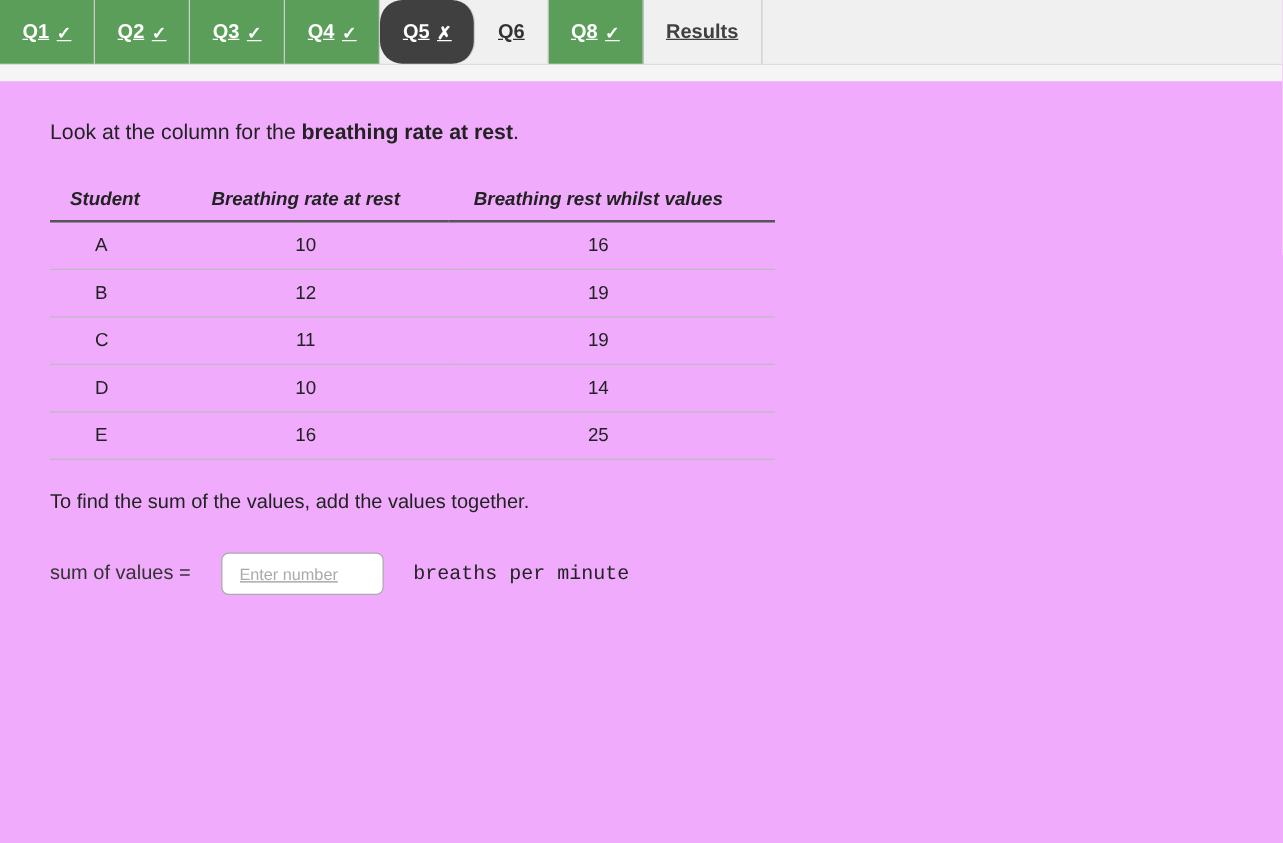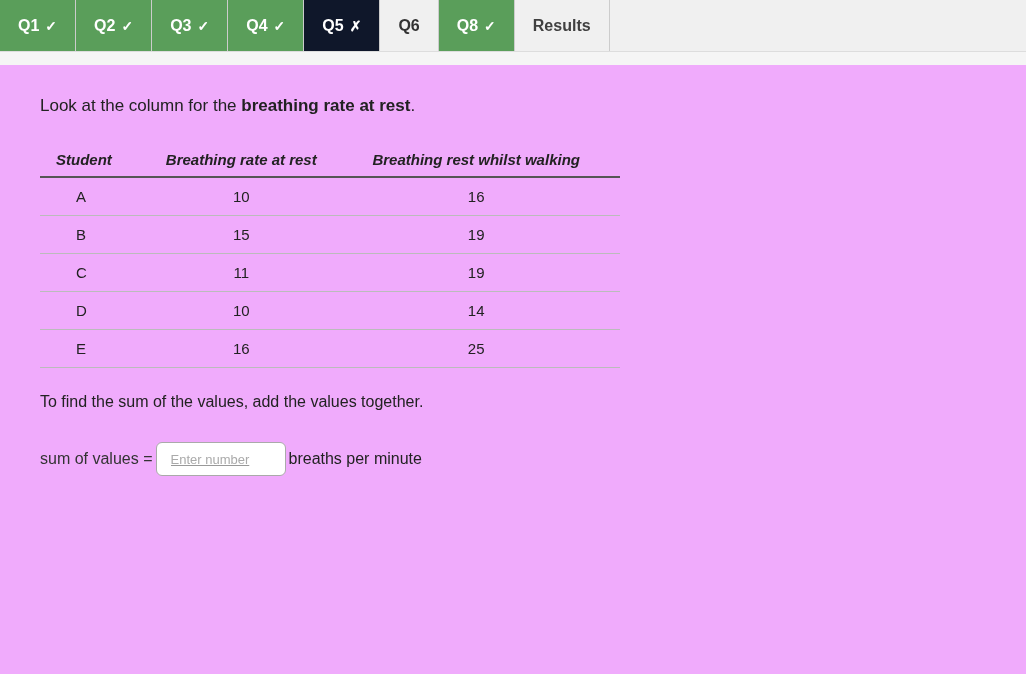--- a/index.html
+++ b/index.html
@@ -27,30 +27,32 @@
       align-items: center;
       justify-content: center;
       padding: 0 18px;
       height: 100%;
       font-size: 16px;
       font-weight: 600;
       cursor: pointer;
       border-right: 1px solid #ccc;
       gap: 6px;
       color: #333;
+      text-decoration: underline;
     }
 
     .nav-item.answered {
       background: #5a9e5a;
       color: white;
     }
 
     .nav-item.active-wrong {
-      background: #0f172a;
+      background: #404040;
       color: white;
+      border-radius: 18px;
     }
 
     .nav-item.plain {
       background: transparent;
       color: #333;
       font-weight: 600;
     }
 
     .nav-item.results {
       background: transparent;
@@ -120,21 +122,21 @@
       font-size: 16px;
       color: #222;
       margin-bottom: 28px;
       line-height: 1.5;
     }
 
     
     .answer-row {
       display: flex;
       align-items: center;
-      gap: 3px;
+      gap: 24px;
       font-size: 16px;
       color: #222;
     }
 
     .answer-label {
       font-size: 16px;
       color: #333;
     }
 
     .answer-input {
@@ -150,20 +152,21 @@
     }
 
     .answer-input::placeholder {
       color: #aaa;
       font-size: 13px;
     }
 
     .unit-text {
       font-size: 16px;
       color: #222;
+      font-family: Liberation Mono, monospace;
     }
   </style>
 </head>
 <body>
 
 <nav class="nav-bar">
   <div class="nav-item answered">
     <span>Q1</span>
     <span class="checkmark">✓</span>
   </div>
@@ -199,32 +202,32 @@
 
   <p class="question-text">
     <span>Look at the column for the </span><strong>breathing rate at rest</strong><span>.</span>
   </p>
 
   <table class="data-table">
     <thead>
       <tr>
         <th>Student</th>
         <th>Breathing rate at rest</th>
-        <th>Breathing rest whilst walking</th>
+        <th>Breathing rest whilst values</th>
       </tr>
     </thead>
     <tbody id="table-body">
     <tr>
           <td>A</td>
           <td>10</td>
           <td>16</td>
         </tr>
         <tr>
           <td>B</td>
-          <td>15</td>
+          <td>12</td>
           <td>19</td>
         </tr>
         <tr>
           <td>C</td>
           <td>11</td>
           <td>19</td>
         </tr>
         <tr>
           <td>D</td>
           <td>10</td>

